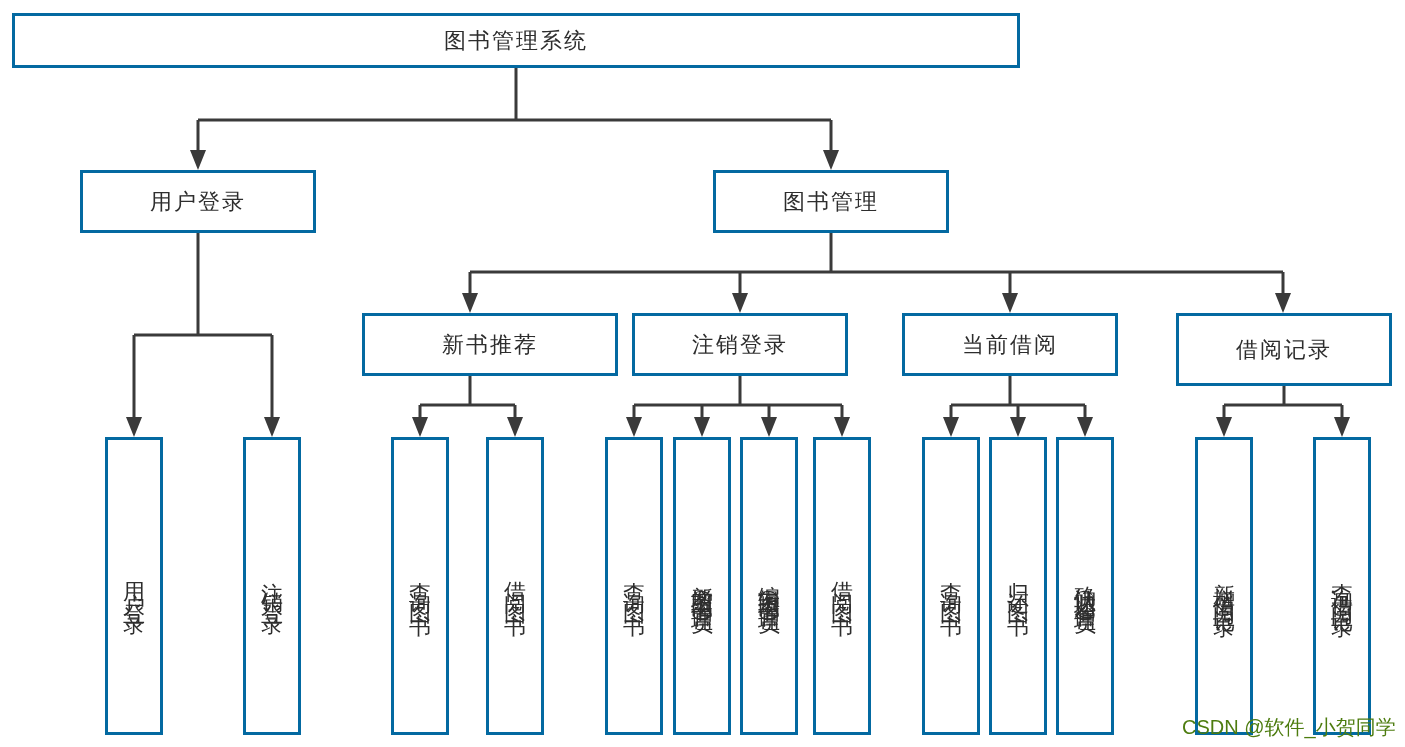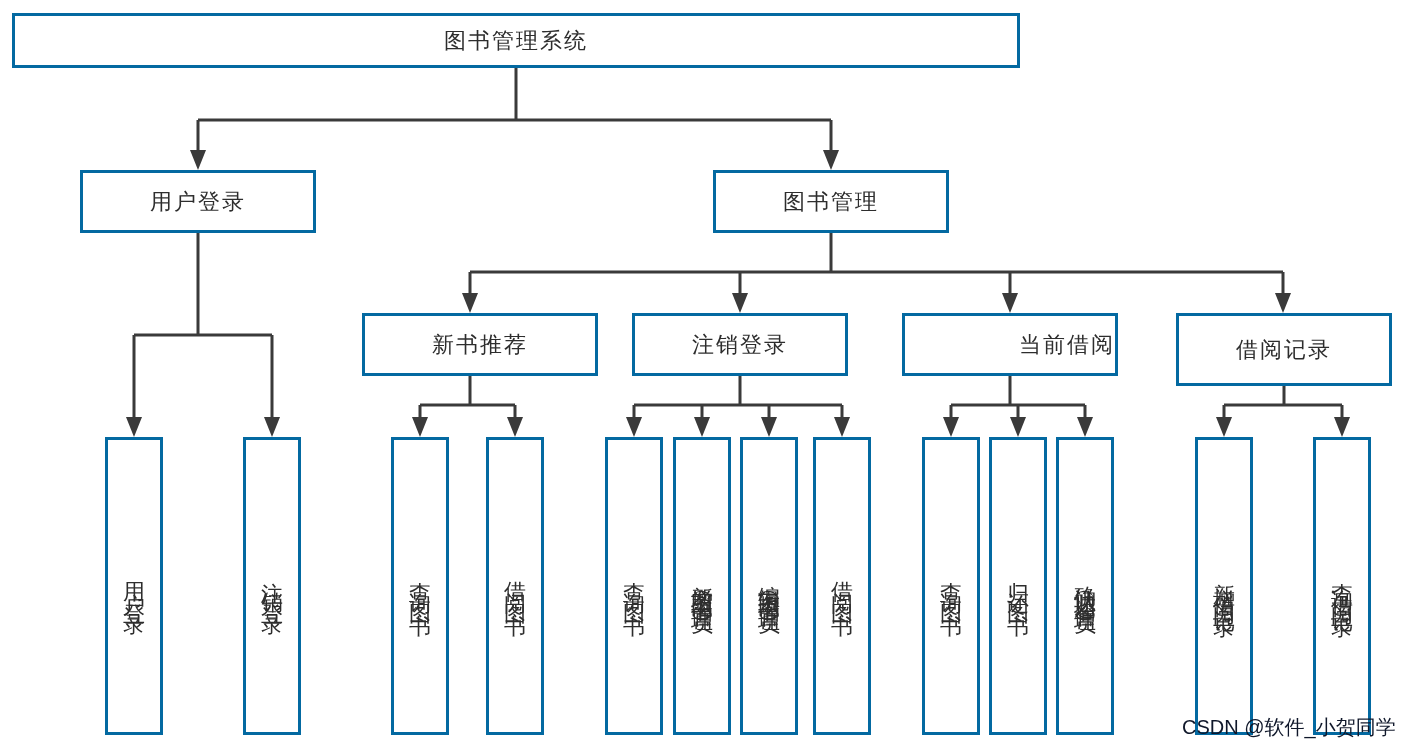--- a/index.html
+++ b/index.html
@@ -30,21 +30,21 @@
     letter-spacing:11px;
     line-height:1;
     white-space:nowrap;
   }
   .vnode .vlabel.mid   { letter-spacing:7px; }
   .vnode .vlabel.tight { letter-spacing:4px; }
   #watermark {
     position:absolute;
     left:1182px; top:714px;
     font-size:20px;
-    color:#0f172a;
+    color:#4d7c0f;
     z-index:3;
     white-space:nowrap;
   }
 </style>
 </head>
 <body>
 
 <div id="stage">
 
   <svg id="wires" width="1405" height="747" viewBox="0 0 1405 747">
@@ -91,27 +91,27 @@
     <span class="hlabel">图书管理系统</span>
   </div>
 
   <div class="node hnode" style="left:80px; top:170px; width:236px; height:63px;">
     <span class="hlabel">用户登录</span>
   </div>
   <div class="node hnode" style="left:713px; top:170px; width:236px; height:63px;">
     <span class="hlabel">图书管理</span>
   </div>
 
-  <div class="node hnode" style="left:362px; top:313px; width:236px; height:63px;">
+  <div class="node hnode" style="left:362px; top:313px; width:256px; height:63px;">
     <span class="hlabel">新书推荐</span>
   </div>
   <div class="node hnode" style="left:632px; top:313px; width:216px; height:63px;">
     <span class="hlabel">注销登录</span>
   </div>
-  <div class="node hnode" style="left:902px; top:313px; width:216px; height:63px;justify-content:flex-end;">
+  <div class="node hnode" style="left:902px; top:313px; width:216px; height:63px;">
     <span class="hlabel">当前借阅</span>
   </div>
   <div class="node hnode" style="left:1176px; top:313px; width:216px; height:73px;">
     <span class="hlabel">借阅记录</span>
   </div>
 
   <div class="node vnode" style="left:105px; top:437px; width:58px; height:298px;">
     <span class="vlabel">用户登录</span>
   </div>
   <div class="node vnode" style="left:243px; top:437px; width:58px; height:298px;">

